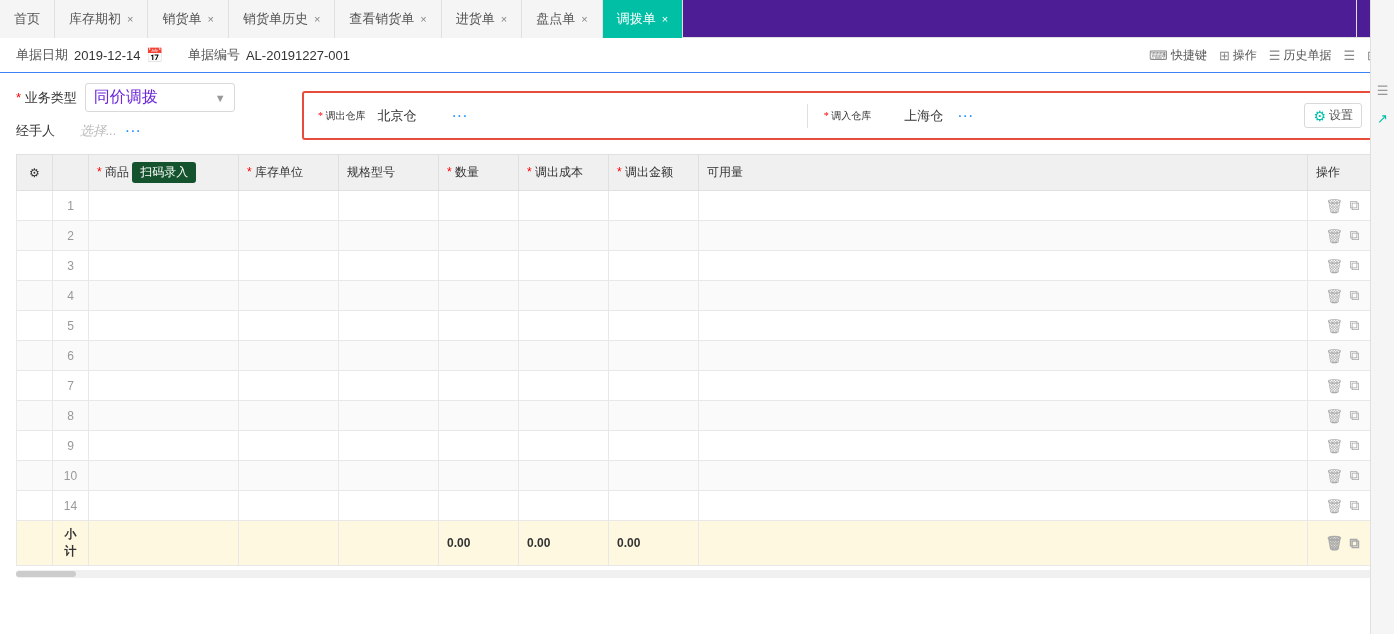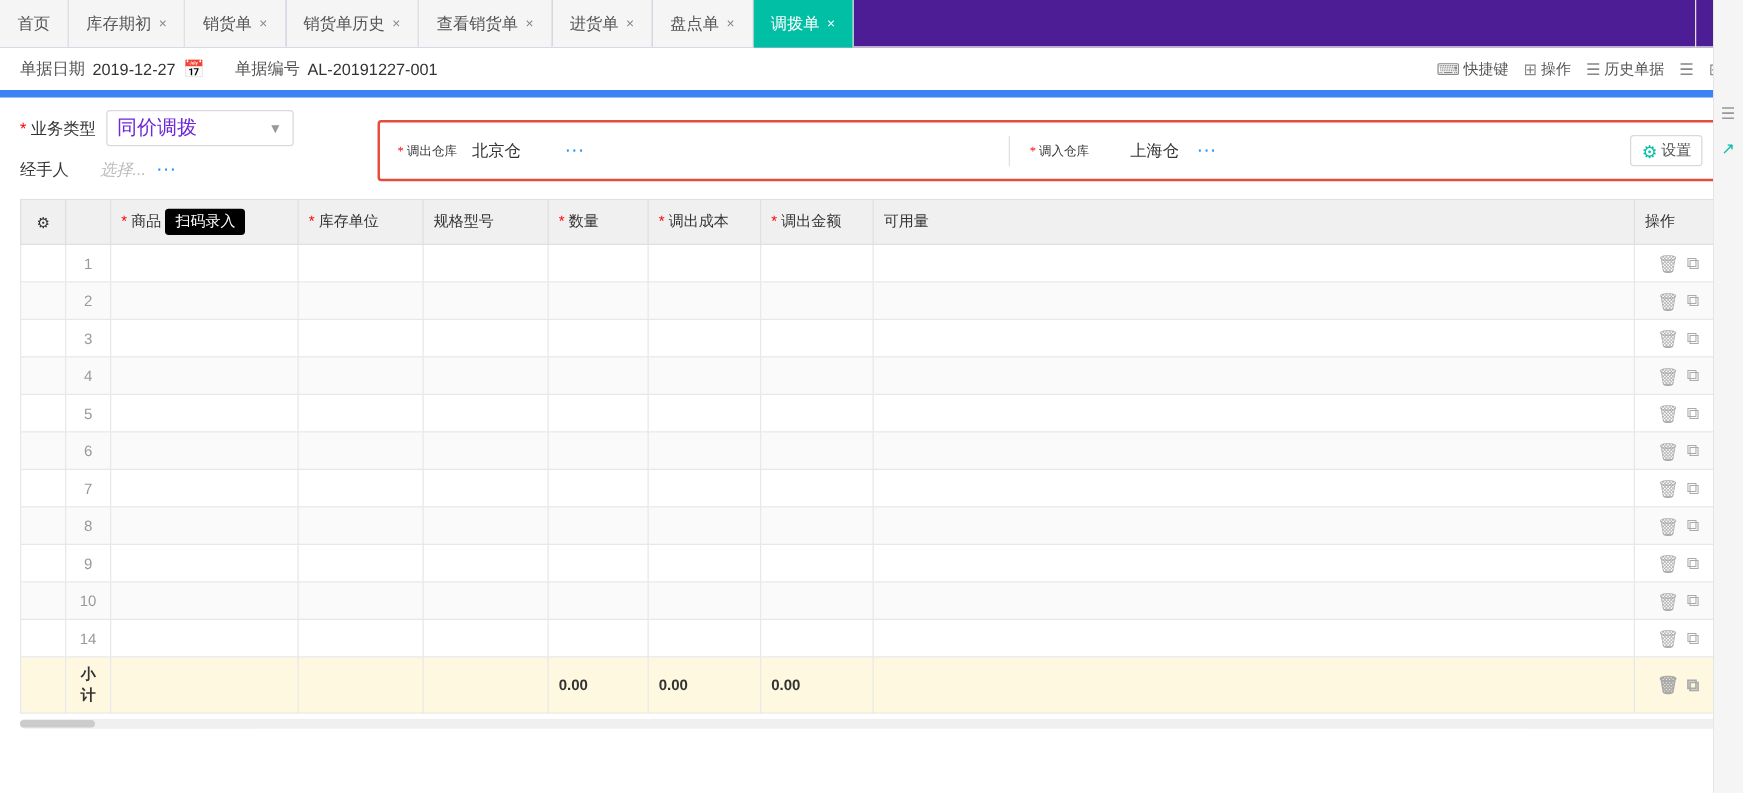--- a/index.html
+++ b/index.html
@@ -141,21 +141,21 @@
     .op-cell {
       display: flex; align-items: center; gap: 6px;
       justify-content: center;
     }
     .op-icon {
       font-size: 14px; color: #aaa; cursor: pointer;
     }
 
     
     .scan-btn {
-      background: #000000;
+      background: #14532d;
       color: #fff;
       border: none;
       border-radius: 3px;
       padding: 2px 8px;
       font-size: 12px;
       cursor: pointer;
     }
 
     
     .right-sidebar {
@@ -200,21 +200,21 @@
     .toolbar-btn {
       display: flex; align-items: center; gap: 3px;
       font-size: 12px; color: #555; cursor: pointer;
     }
     .toolbar-btn .icon { font-size: 13px; color: #888; }
 
     
     .doc-header {
       display: flex; align-items: center;
       padding: 8px 16px;
-      border-bottom: 6px solid #3b82f6;
+      border-bottom: 1px solid #3b82f6;
       gap: 24px;
     }
     .doc-header-left { display: flex; align-items: center; gap: 24px; flex: 1; }
     .field-group { display: flex; align-items: center; gap: 6px; }
     .field-group-label { font-size: 13px; color: #555; white-space: nowrap; }
     .field-group-value { font-size: 13px; color: #333; }
 
     
     .main-content {
       height: calc(100vh - 38px);
@@ -276,21 +276,21 @@
   </div>
   <div class="tab-bar-close">×</div>
 </div>
 
 <div class="main-content">
 
   <div class="doc-header">
     <div class="doc-header-left">
       <div class="field-group">
         <span class="field-group-label">单据日期</span>
-        <span class="field-group-value">2019-12-27</span>
+        <span class="field-group-value">2019-12-14</span>
         <span class="date-icon">📅</span>
       </div>
       <div class="field-group">
         <span class="field-group-label">单据编号</span>
         <span class="field-group-value">AL-20191227-001</span>
       </div>
     </div>
     <div class="top-right-toolbar">
       <div class="toolbar-btn">
         <span class="icon">⌨</span>

